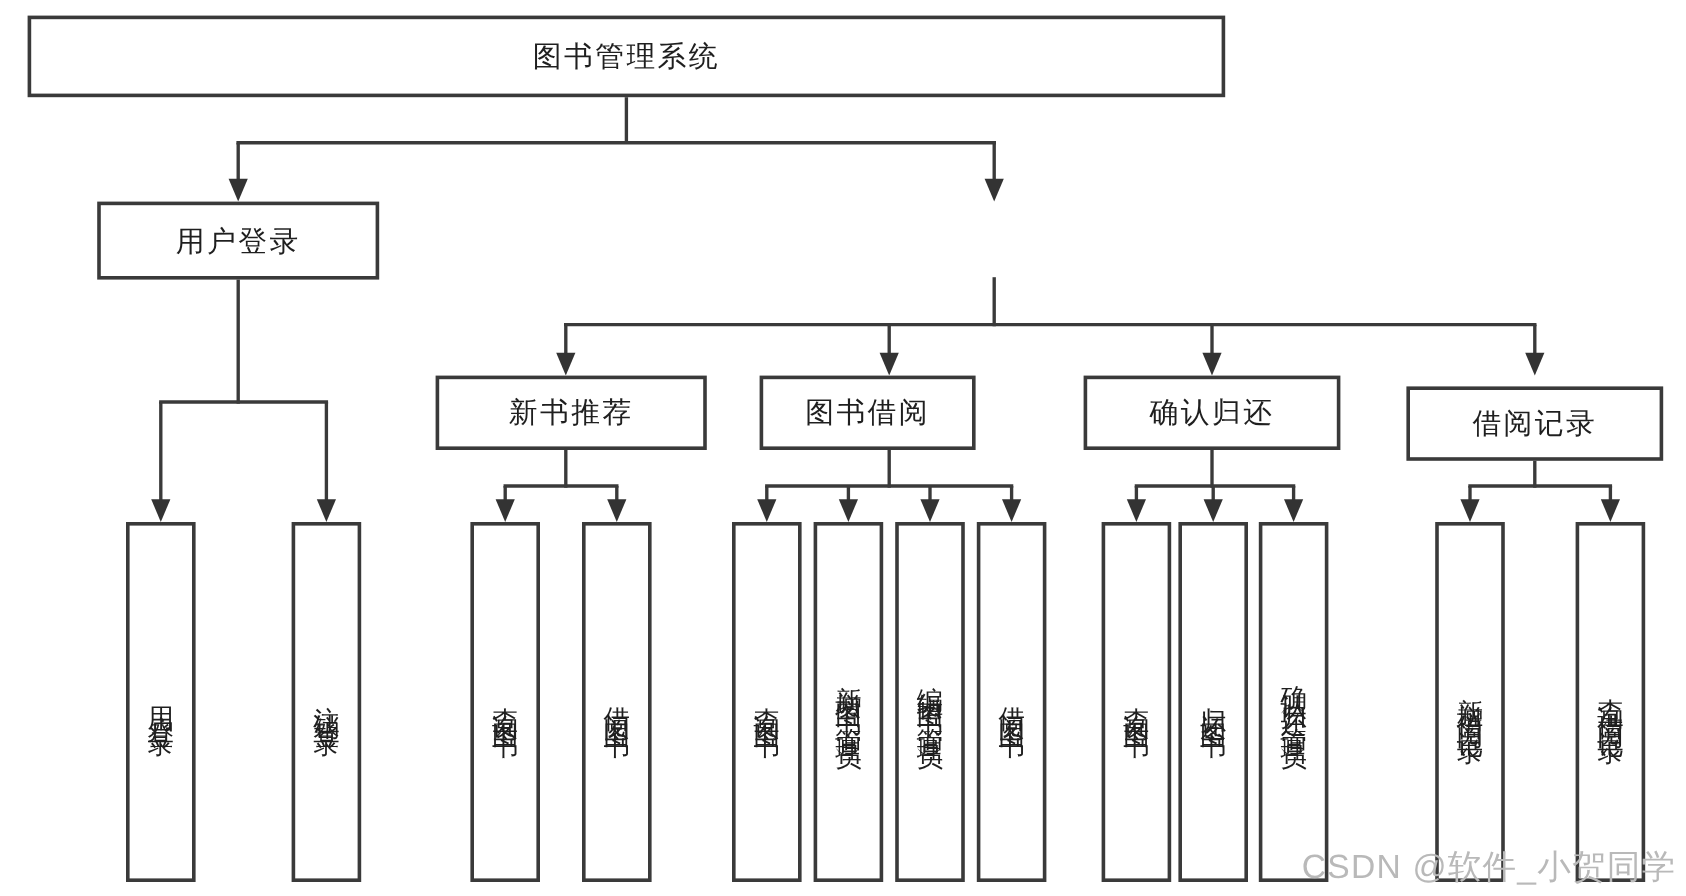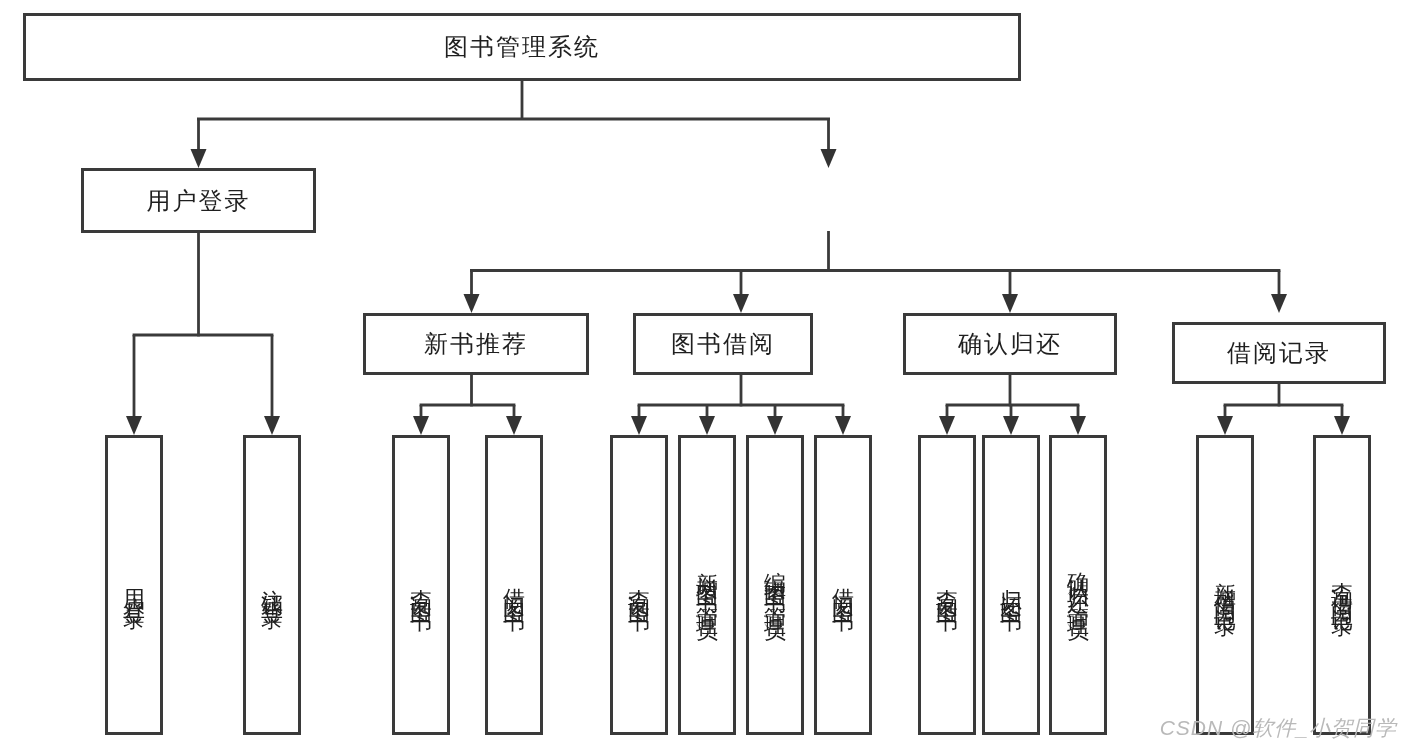--- a/index.html
+++ b/index.html
@@ -65,25 +65,24 @@
   .lf8  { left: 814px; }
   .lf9  { left: 918px; }
   .lf10 { left: 982px; }
   .lf11 { left: 1049px; }
   .lf12 { left: 1196px; }
   .lf13 { left: 1313px; }
   .watermark {
     position: absolute;
     right: 8px;
     bottom: 5px;
-    font-size: 21px;
+    font-size: 28px;
     color: #b9b9b9;
     letter-spacing: 1px;
     white-space: nowrap;
-    font-style: italic;
   }
   .cl { stroke: #3a3a3a; stroke-width: 2.8; }
   .ah { fill: #333333; }
 </style>
 </head>
 <body>
 
 <div class="canvas">
 
   <svg class="connectors" viewBox="0 0 1405 747" aria-hidden="true">

